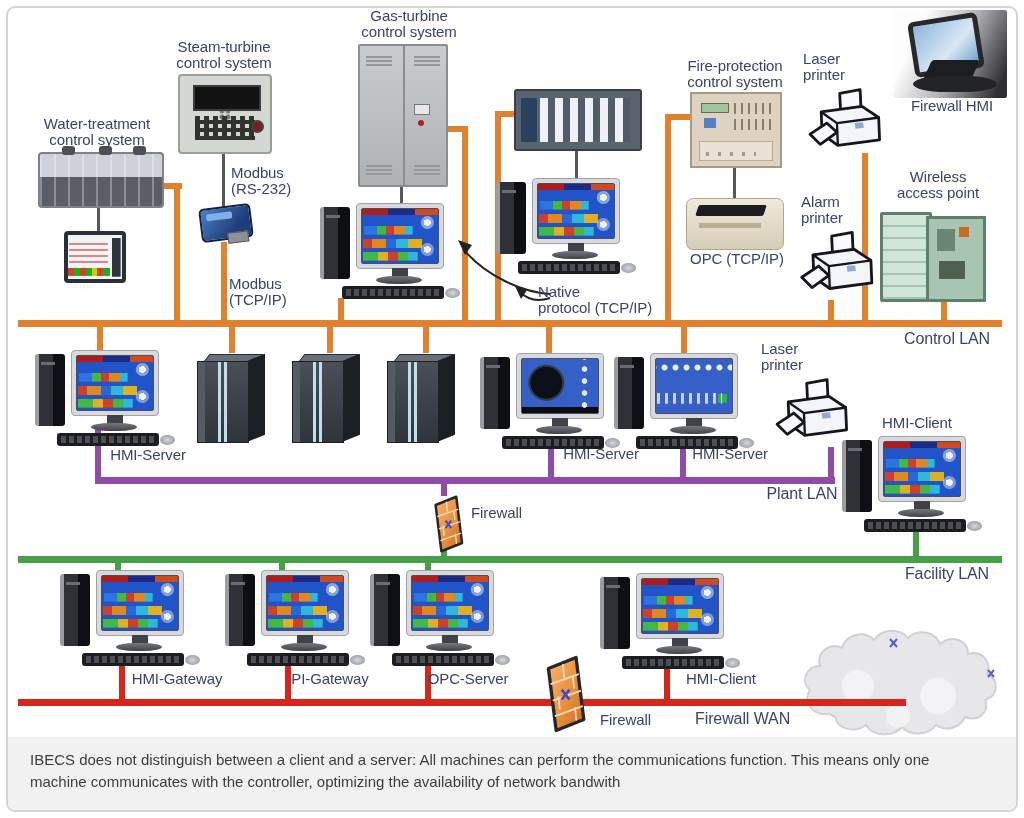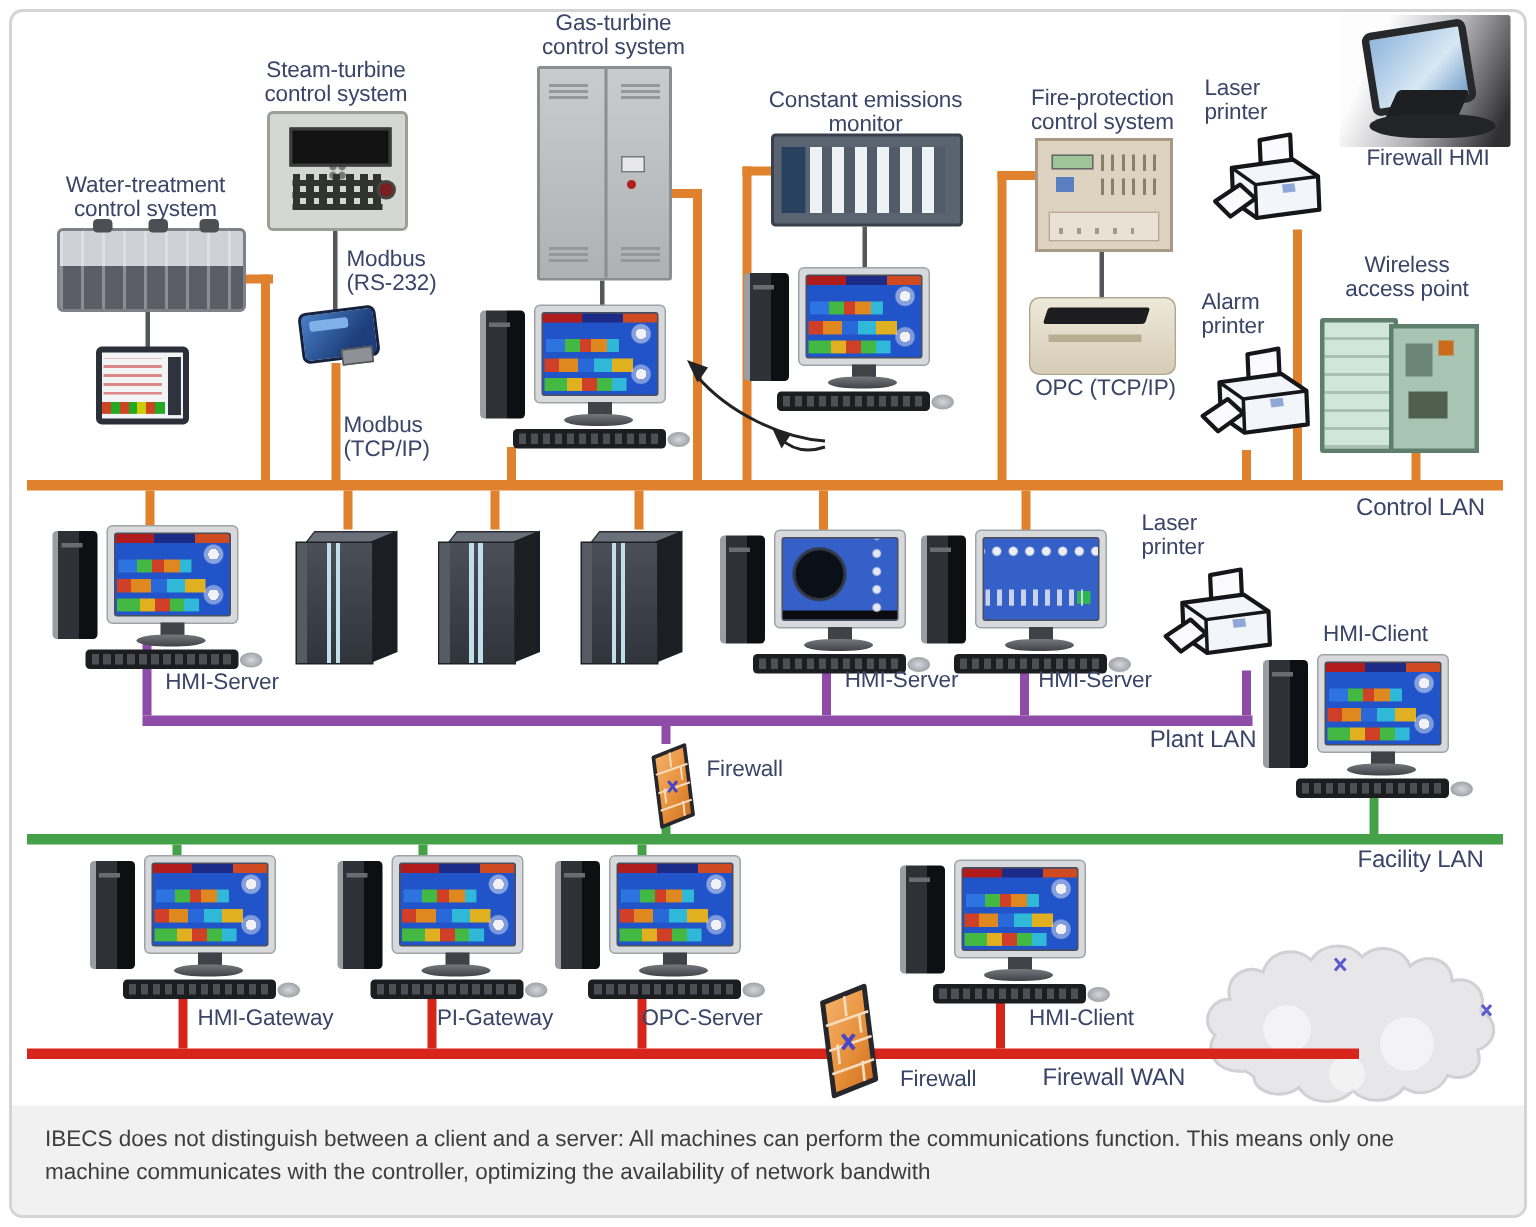--- a/index.html
+++ b/index.html
@@ -427,35 +427,35 @@
   <svg class="fwl" style="left:534px;top:652px;width:62px;height:84px">
       <use href="#sym-firewall"></use>
     </svg>
 
   <div class="lbl" style="left:27px;top:116px;width:140px">Water-treatment
 control system</div>
   <div class="lbl" style="left:154px;top:39px;width:140px">Steam-turbine
 control system</div>
   <div class="lbl" style="left:339px;top:8px;width:140px">Gas-turbine
 control system</div>
-  <div class="lbl" style="left:497px;top:59px;width:160px">Constant emissions
-monitor</div>
   <div class="lbl" style="left:665px;top:58px;width:140px">Fire-protection
 control system</div>
   <div class="lbl left" style="left:803px;top:51px;width:70px">Laser
 printer</div>
   <div class="lbl" style="left:892px;top:98px;width:120px">Firewall HMI</div>
   <div class="lbl left" style="left:801px;top:194px;width:70px">Alarm
 printer</div>
   <div class="lbl" style="left:878px;top:169px;width:120px">Wireless
 access point</div>
   <div class="lbl left" style="left:231px;top:165px;width:90px">Modbus
 (RS-232)</div>
   <div class="lbl left" style="left:229px;top:276px;width:90px">Modbus
 (TCP/IP)</div>
+  <div class="lbl left" style="left:538px;top:284px;width:140px">Native
+protocol (TCP/IP)</div>
   <div class="lbl" style="left:677px;top:251px;width:120px">OPC (TCP/IP)</div>
   <div class="lbl right" style="left:892px;top:331px;width:110px;font-size:16px">Control LAN</div>
   <div class="lbl" style="left:83px;top:447px;width:130px">HMI-Server</div>
   <div class="lbl" style="left:536px;top:446px;width:130px">HMI-Server</div>
   <div class="lbl" style="left:665px;top:446px;width:130px">HMI-Server</div>
   <div class="lbl left" style="left:761px;top:341px;width:70px">Laser
 printer</div>
   <div class="lbl" style="left:752px;top:486px;width:100px;font-size:16px">Plant LAN</div>
   <div class="lbl" style="left:852px;top:415px;width:130px">HMI-Client</div>
   <div class="lbl left" style="left:471px;top:505px;width:80px">Firewall</div>

